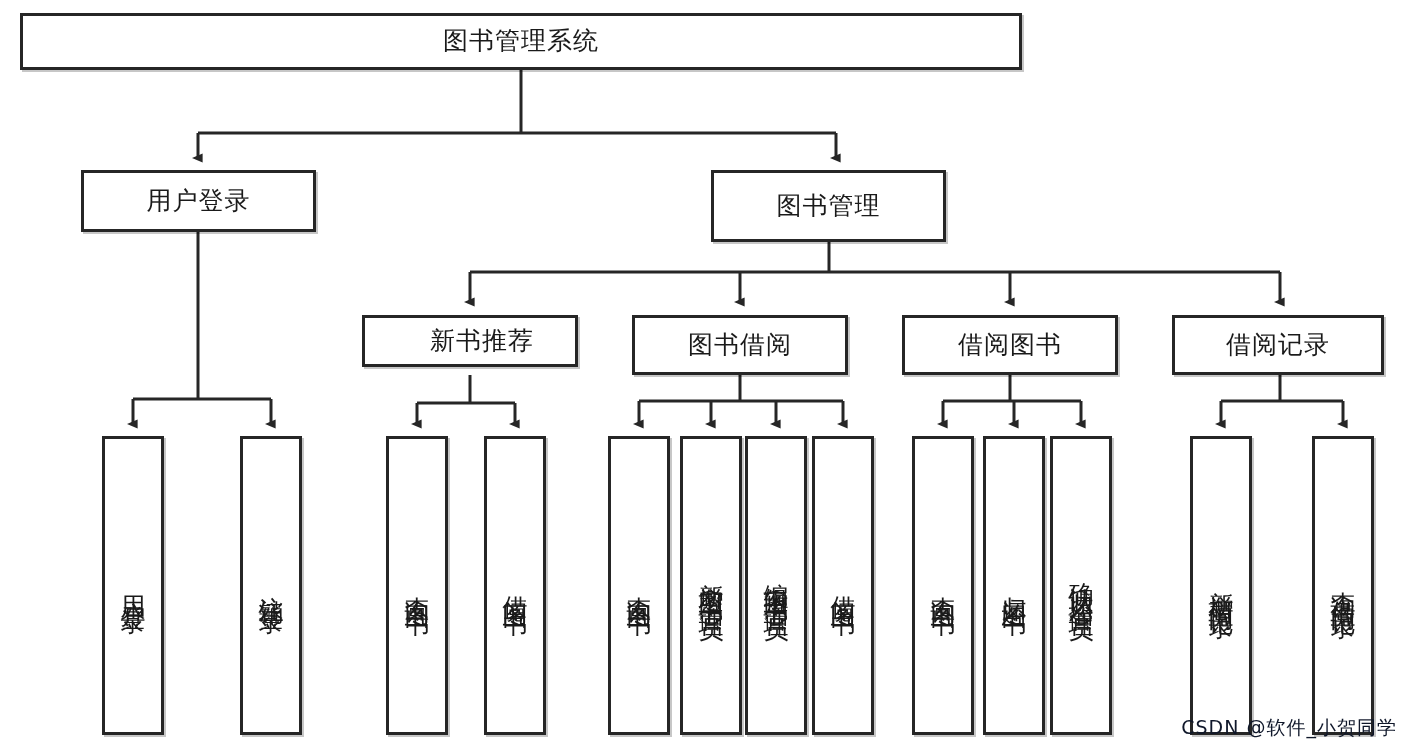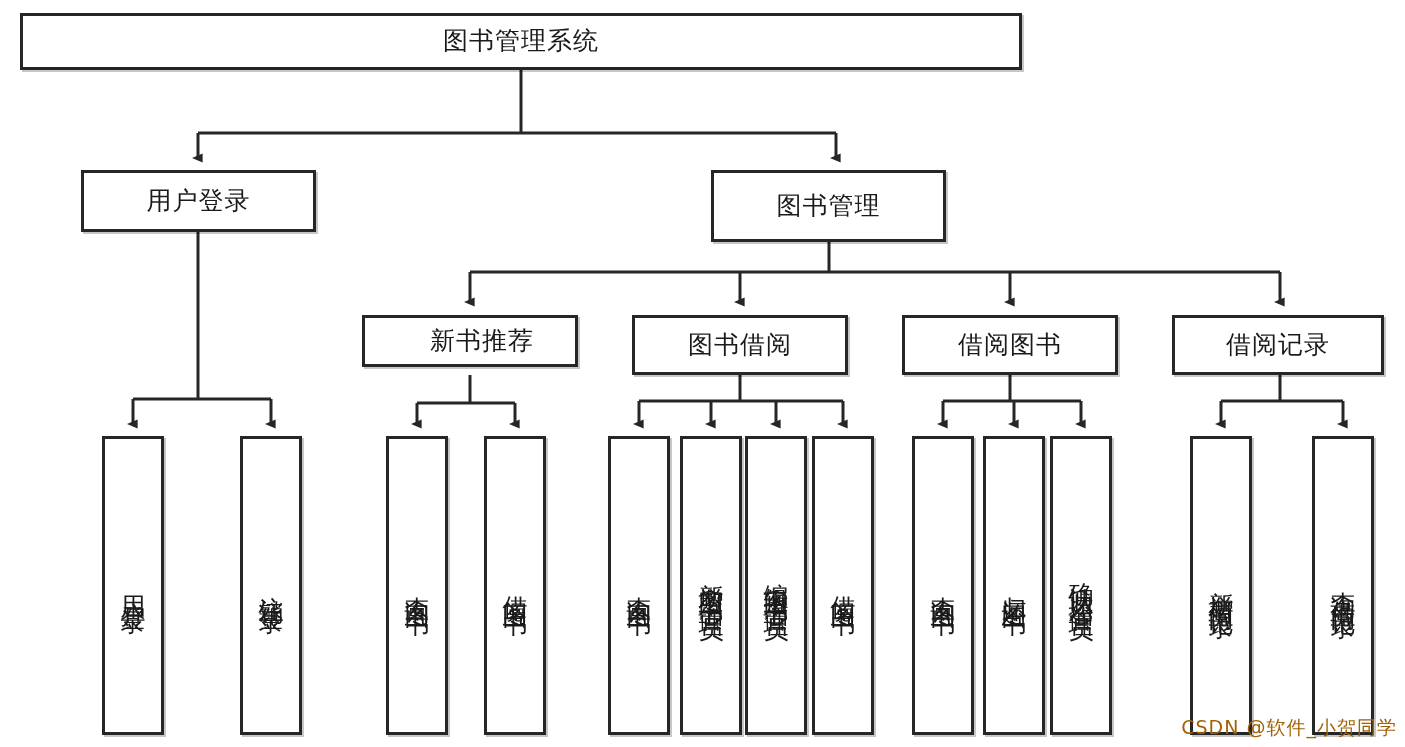--- a/index.html
+++ b/index.html
@@ -24,21 +24,21 @@
   .root .lbl{font-size:25px;letter-spacing:1px;}
   .leaf{align-items:center;justify-content:center;}
   .leaf .lbl{
     writing-mode:vertical-rl;text-orientation:upright;
     font-size:25px;letter-spacing:5px;line-height:1;
     white-space:nowrap;
   }
   svg.links{position:absolute;left:0;top:0;width:1405px;height:747px;pointer-events:none;}
   .watermark{
     position:absolute;right:8px;bottom:6px;
-    font-size:19px;color:#a16207;letter-spacing:1px;
+    font-size:19px;color:#0f172a;letter-spacing:1px;
     white-space:nowrap;
     margin-left:36px;
   }
 </style>
 </head>
 <body>
 
 <div id="diagram">
 
   <svg class="links" viewBox="0 0 1405 747" xmlns="http://www.w3.org/2000/svg">

